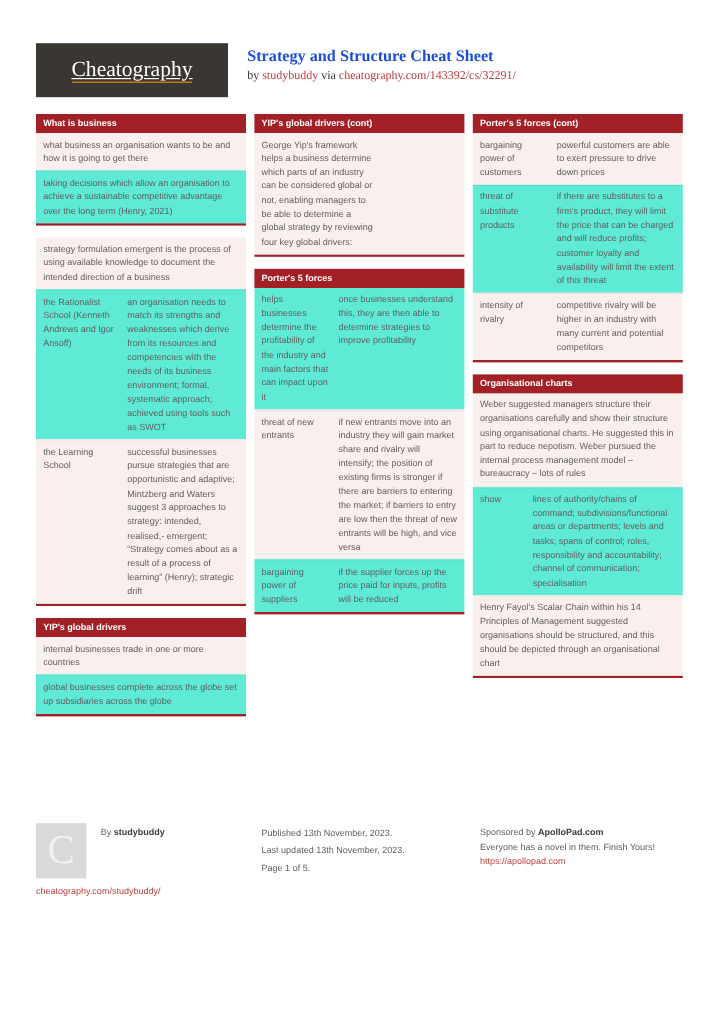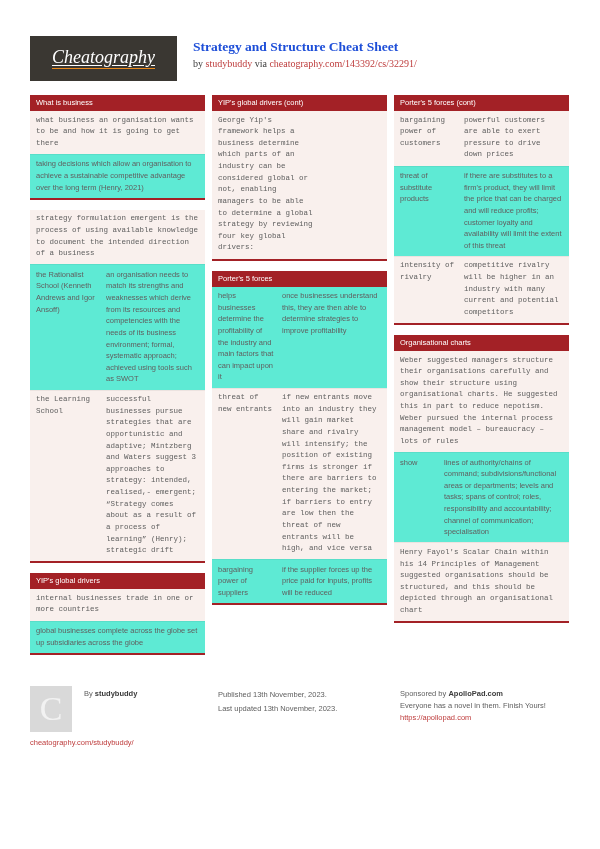--- a/index.html
+++ b/index.html
@@ -8,22 +8,22 @@
     width:600px; height:849px; position:relative;
     font-family:"Liberation Sans", sans-serif;
     color:#606060;
     overflow:hidden;
   }
   .page { padding:30px 30px 0 30px; }
 
   
   .hdr { display:flex; align-items:flex-start; margin-top:6px; margin-bottom:14px; }
   .logo-box {
-    background:#3a3732; width:147px; height:45px;
-    display:flex; align-items:center; justify-content:center; flex:none;font-style:italic;
+    background:#3a3732; width:160px; height:45px;
+    display:flex; align-items:center; justify-content:center; flex:none;
   }
   .logo-text {
     color:#ffffff; font-family:"Liberation Serif", serif; font-size:18px;
     text-decoration:underline; text-underline-offset:2px;
     border-bottom:1px solid #e8891d; padding-bottom:2px; line-height:1;
   }
   .hdr-right { margin-left:16px; padding-top:3px; }
   .title {
     font-family:"Liberation Serif", serif; font-weight:bold;
     font-size:13.5px; color:#1d4ed8; line-height:1.25;
@@ -33,24 +33,24 @@
   }
   .byline a { color:#be3c3c; text-decoration:none; }
 
   
   .cols { display:flex; gap:7px; align-items:flex-start; }
   .column { width:175px; flex:none; display:flex; flex-direction:column; gap:10px; }
 
   .section { border-bottom:2px solid var(--accent,#a32126); }
   .sec-hdr {
     background:var(--accent,#a32126); color:#ffffff;
-    font-size:7.5px; font-weight:normal; padding:3px 6px 4px 6px; line-height:1.2;
+    font-size:7.5px; font-weight:bold; padding:3px 6px 4px 6px; line-height:1.2;
   }
   .row { display:flex; font-size:7.5px; line-height:1.55; padding:3.5px 6px 4.5px 6px; }
-  .row.alt-0 { background:var(--rowpink,#f9f0ed);font-family:Liberation Mono, monospace; }
+  .row.alt-0 { background:var(--rowpink,#f9f0ed); }
   .row.alt-1 { background:#5eead4; }
   .row + .row { border-top:1px solid rgba(0,0,0,0.05); }
   .cell { flex:1; }
   .cell.label { flex:none; margin-right:8px; }
 
   
   .footer {
     position:absolute; left:30px; right:30px; top:686px;
     display:grid; grid-template-columns:188px 182px 1fr;
     font-size:7.5px; line-height:1.55; color:#606060;
@@ -190,20 +190,21 @@
         <span>By</span>
         <b>studybuddy</b>
       </div>
     </div>
     <a class="f-link">cheatography.com/studybuddy/</a>
   </div>
 
   <div class="f-mid">
     <div>Published 13th November, 2023.</div>
     <div>Last updated 13th November, 2023.</div>
+    <div>Page 1 of 5.</div>
   </div>
 
   <div class="f-right">
     <div>
       <span>Sponsored by</span>
       <b>ApolloPad.com</b>
     </div>
     <div>Everyone has a novel in them. Finish Yours!</div>
     <a class="f-link">https://apollopad.com</a>
   </div>

